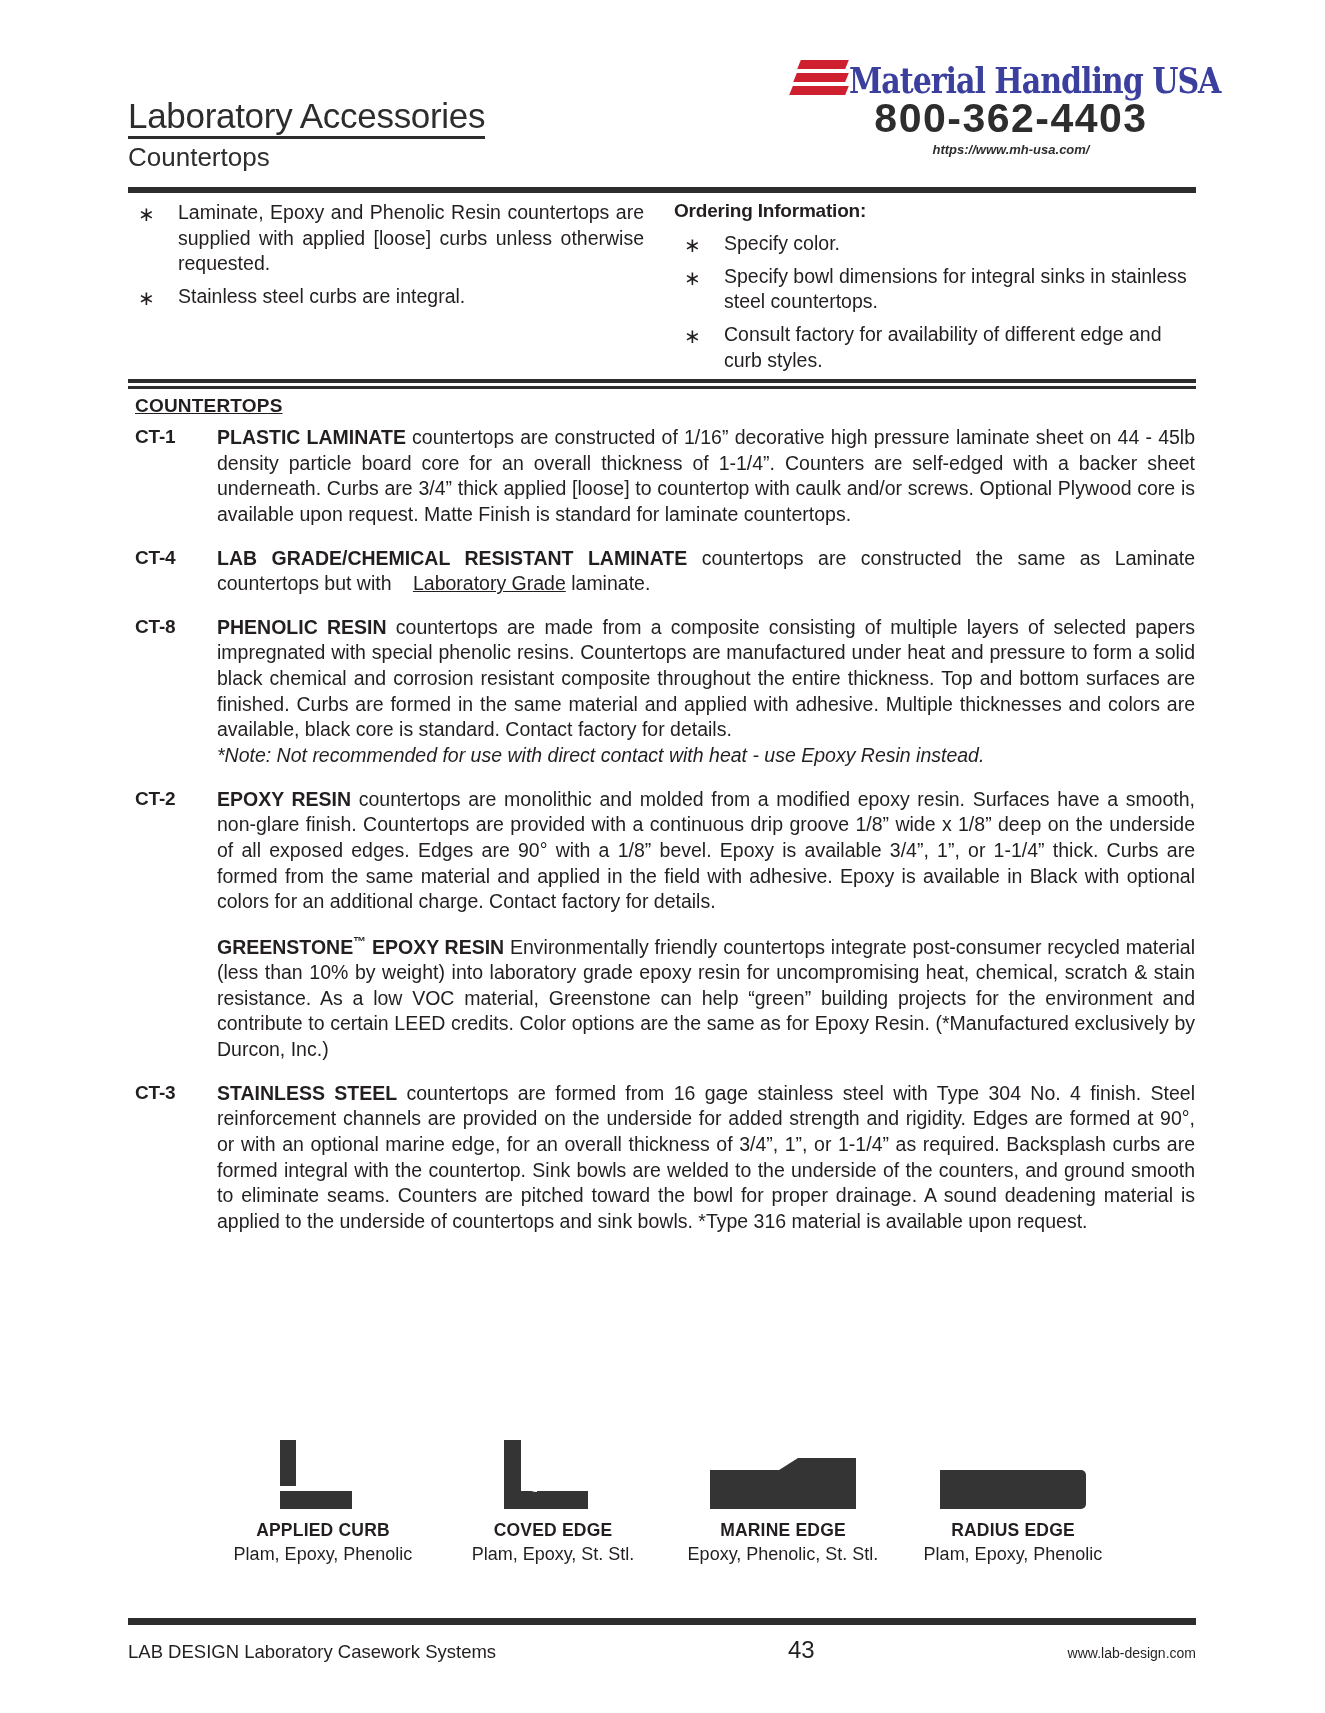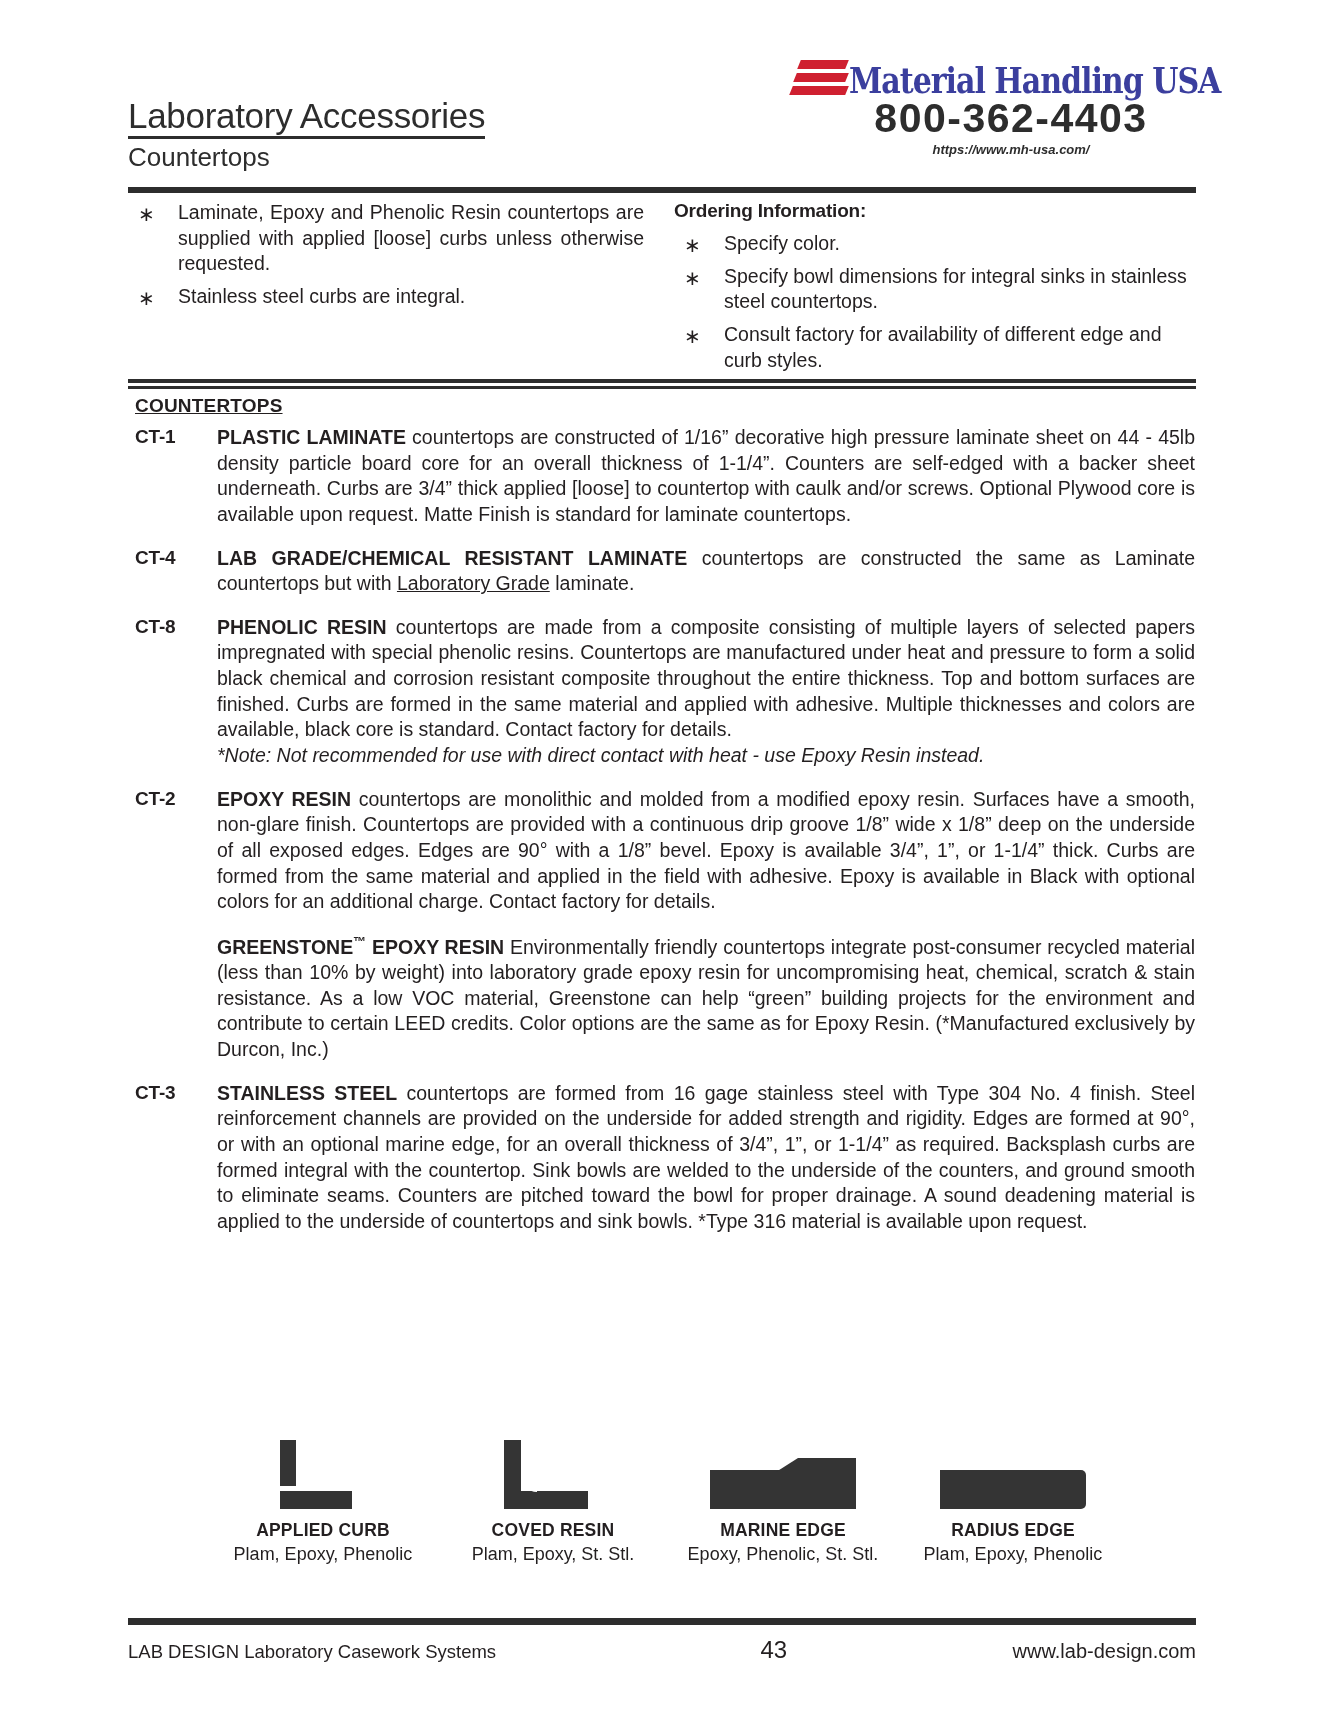--- a/index.html
+++ b/index.html
@@ -191,21 +191,21 @@
     letter-spacing: -0.2px;
   }
   .spec .body {
     flex: 1 1 auto;
     font-size: 19.5px;
     line-height: 1.315;
     text-align: justify;
     padding-right: 2px;
   }
   .spec .body b { font-weight: bold; }
-  .spec .body .u { text-decoration: underline; }
+  .spec .body .u { text-decoration: underline; margin-left: 16px; }
   .spec .body .note {
     font-style: italic;
     display: block;
   }
   .spec .body p { margin: 0; }
   .spec .body p + p { margin-top: 18px; }
   .tm { font-size: 13px; vertical-align: super; font-weight: bold; }
 
   
   .diagrams {
@@ -306,21 +306,21 @@
     left: 128px;
     top: 1636px;
     width: 1068px;
     display: flex;
     align-items: baseline;
     justify-content: space-between;
     font-size: 18.5px;
   }
   .footer .left b { font-weight: normal; }
   .footer .center { font-size: 24px; margin-left: 39px; }
-  .footer .right { font-size: 20px; }
+  .footer .right { font-size: 14px; }
 </style>
 </head>
 <body>
 
 <div class="page">
 
   <div class="header">
     <div class="title-block">
       <div class="main-title">Laboratory Accessories</div>
       <div class="sub-title">Countertops</div>
@@ -420,21 +420,21 @@
       <div class="dia-title">APPLIED CURB</div>
       <div class="dia-sub">Plam, Epoxy, Phenolic</div>
     </div>
 
     <div class="diagram">
       <div class="fig fig-coved">
         <span class="cove"></span>
           <span class="base"></span>
           <span class="fillet"></span>
       </div>
-      <div class="dia-title">COVED RESIN</div>
+      <div class="dia-title">COVED EDGE</div>
       <div class="dia-sub">Plam, Epoxy, St. Stl.</div>
     </div>
 
     <div class="diagram">
       <div class="fig fig-marine">
         <span class="slab"></span>
           <span class="lip"></span>
       </div>
       <div class="dia-title">MARINE EDGE</div>
       <div class="dia-sub">Epoxy, Phenolic, St. Stl.</div>

